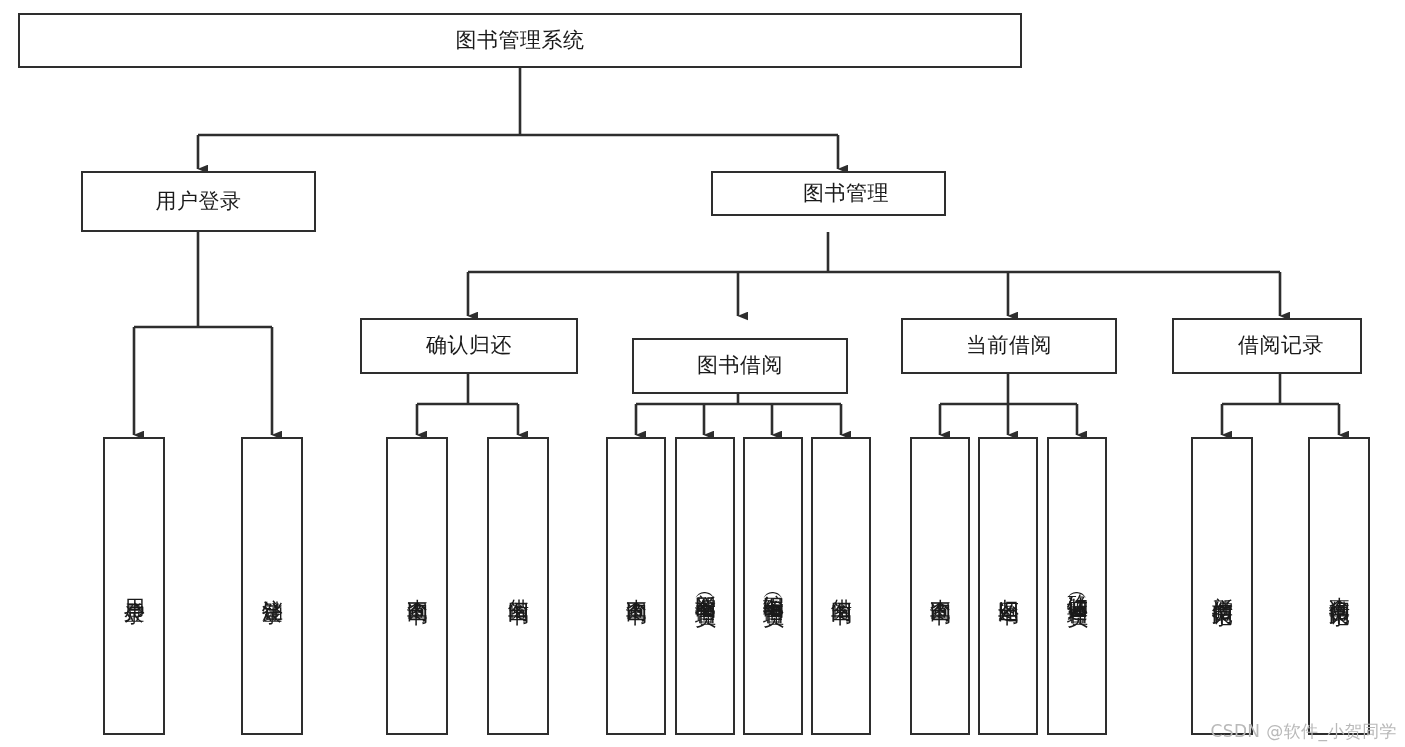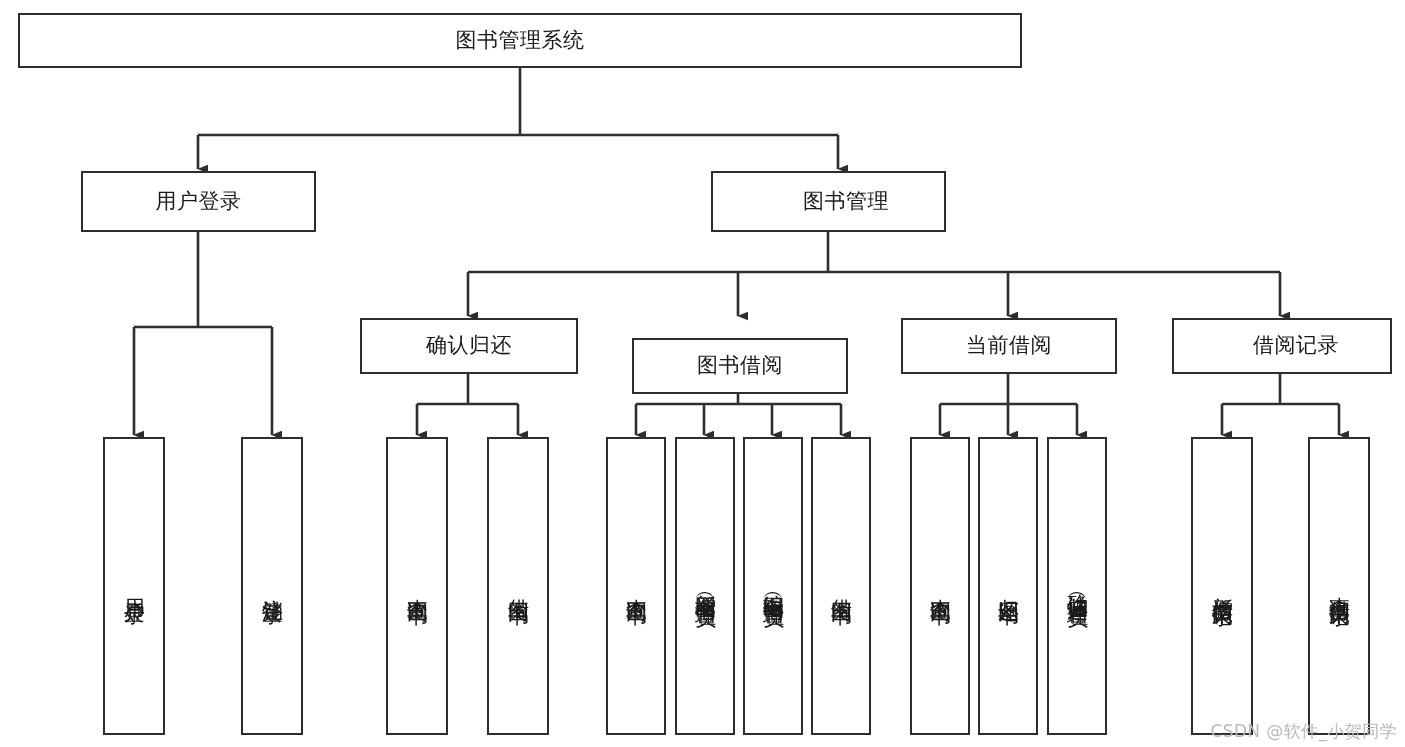--- a/index.html
+++ b/index.html
@@ -115,34 +115,34 @@
     </g>
   </svg>
 
   <div class="node-box" style="left:18px; top:13px; width:1004px; height:55px;">
     <span class="node-label">图书管理系统</span>
   </div>
 
   <div class="node-box" style="left:81px; top:171px; width:235px; height:61px;">
     <span class="node-label">用户登录</span>
   </div>
-  <div class="node-box" style="left:711px; top:171px; width:235px; height:61px;padding-left:35px;">
+  <div class="node-box" style="left:711px; top:171px; width:235px; height:45px;padding-left:35px;">
     <span class="node-label">图书管理</span>
   </div>
 
   <div class="node-box" style="left:360px; top:318px; width:218px; height:56px;">
     <span class="node-label">确认归还</span>
   </div>
   <div class="node-box" style="left:632px; top:318px; width:216px; height:56px;margin-top:20px;">
     <span class="node-label">图书借阅</span>
   </div>
   <div class="node-box" style="left:901px; top:318px; width:216px; height:56px;">
     <span class="node-label">当前借阅</span>
   </div>
-  <div class="node-box" style="left:1172px; top:318px; width:220px; height:56px;padding-left:28px;">
+  <div class="node-box" style="left:1172px; top:318px; width:190px; height:56px;padding-left:28px;">
     <span class="node-label">借阅记录</span>
   </div>
 
   <div class="node-box vertical" style="left:103px; top:437px; width:62px; height:298px;">
     <span class="node-label">用户登录</span>
   </div>
   <div class="node-box vertical" style="left:241px; top:437px; width:62px; height:298px;">
     <span class="node-label">注销登录</span>
   </div>
 

